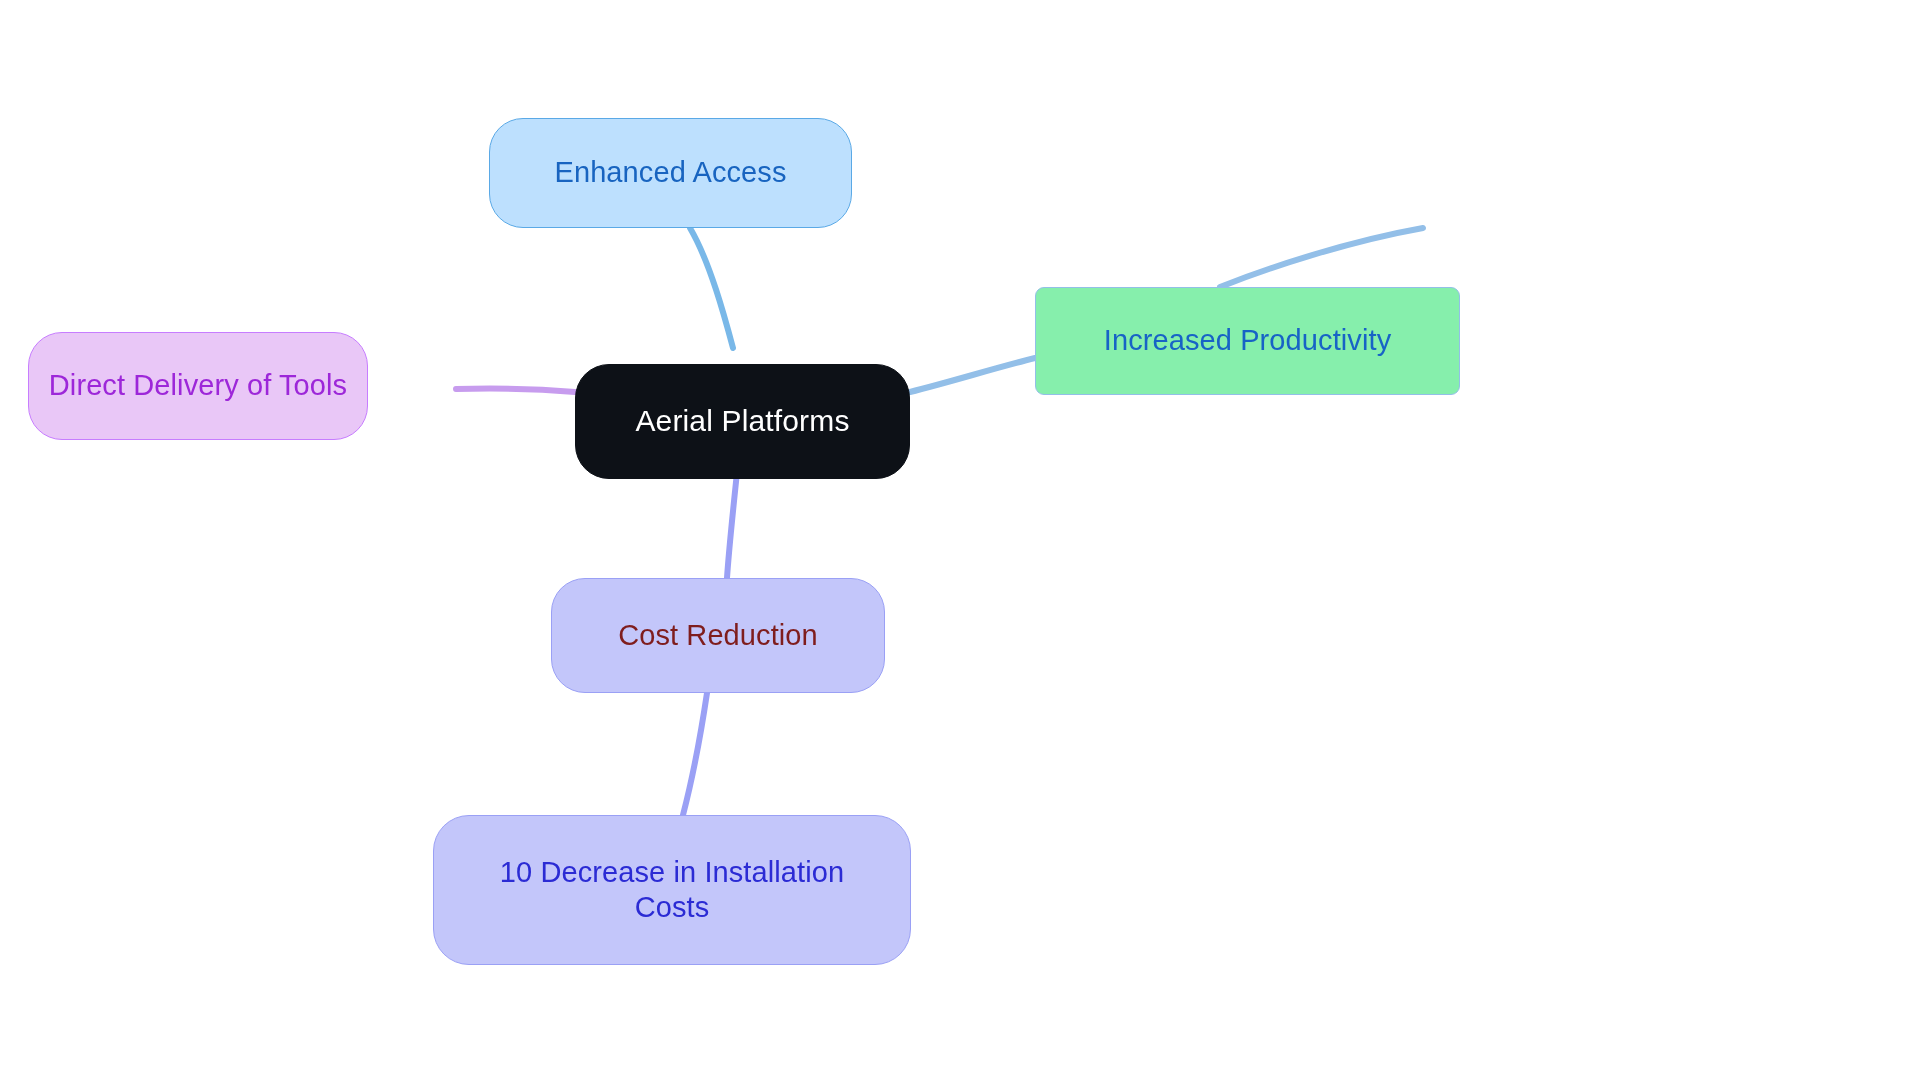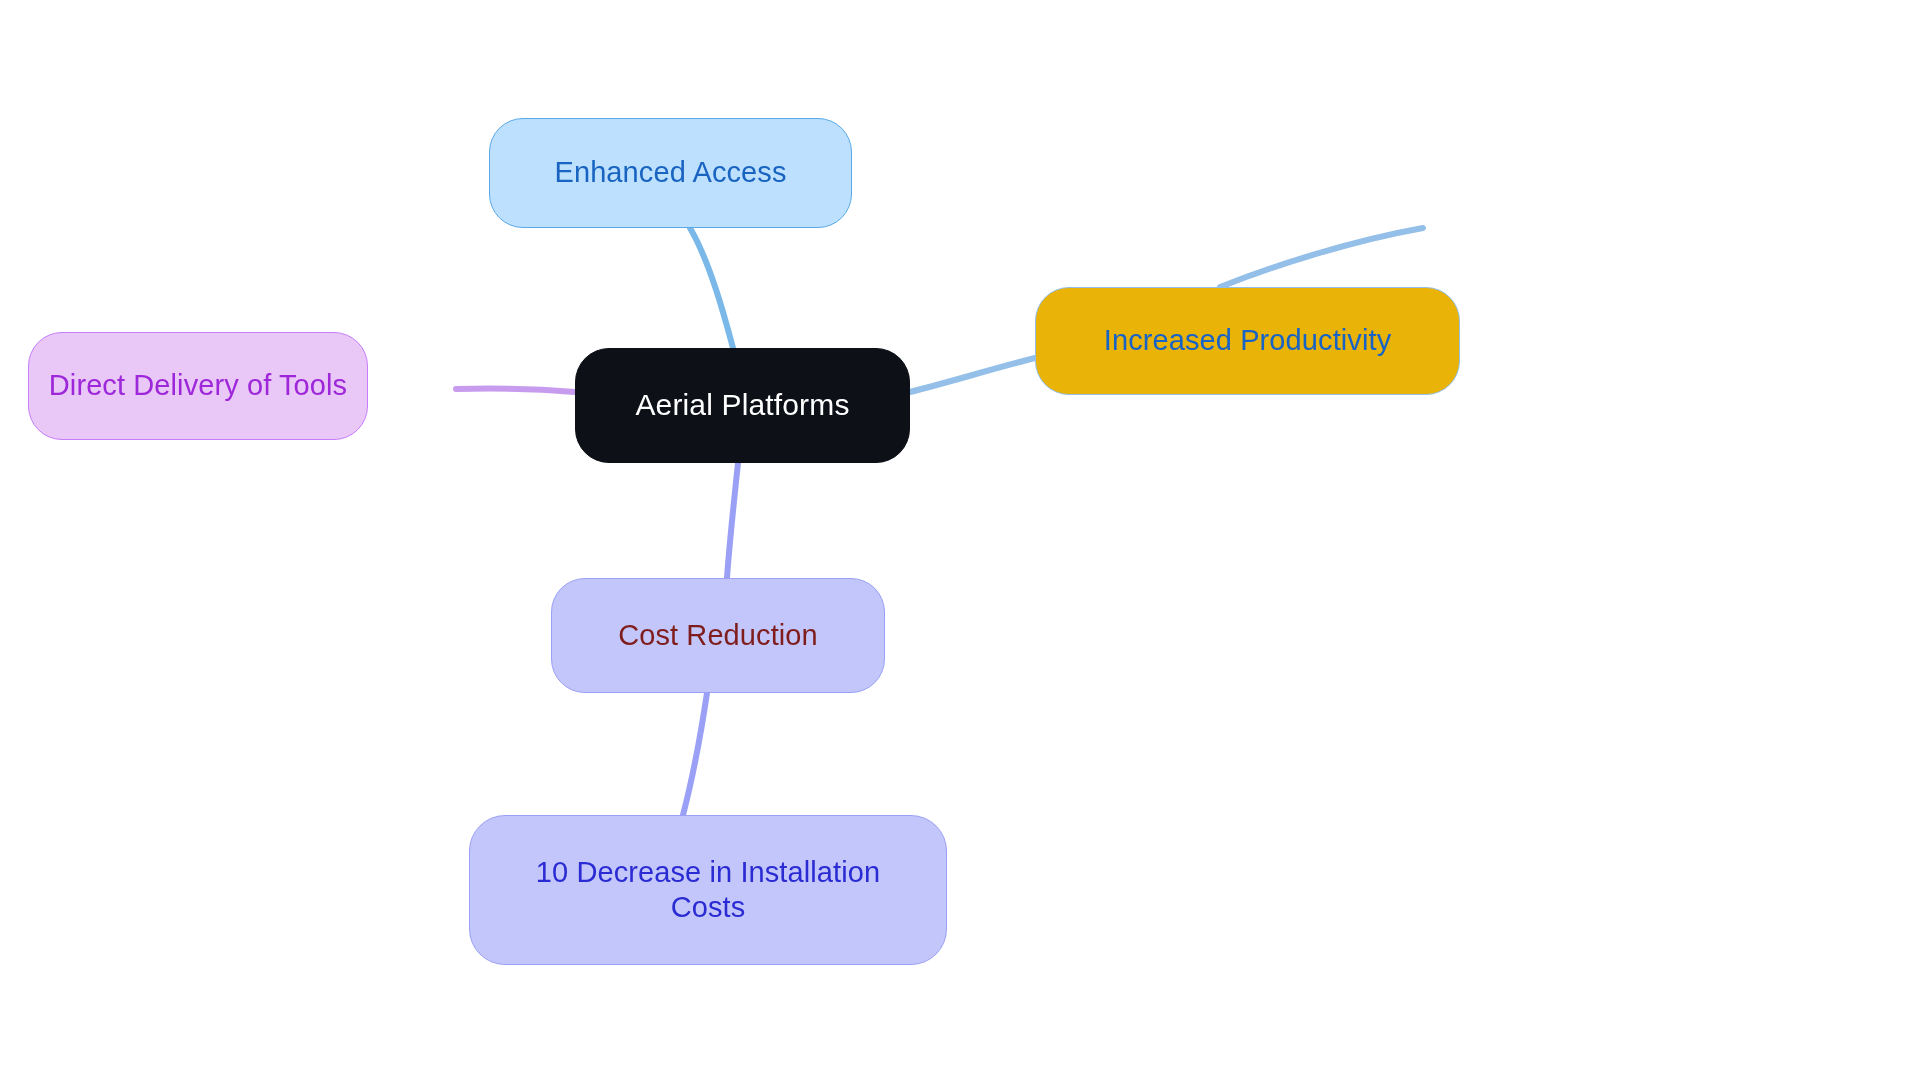--- a/index.html
+++ b/index.html
@@ -34,20 +34,21 @@
     border-width: 1.6px;
     line-height: 1.22;
     white-space: pre-line;
     padding: 6px 18px;
   }
   .node-root {
     border-radius: 34px;
     font-size: 30px;
     letter-spacing: 0.15px;
     border-width: 1px;
+    margin-top: 16px;
   }
   .node-branch {
     border-radius: 34px;
     font-size: 29px;
     letter-spacing: 0.1px;
     text-align: right;
   }
   .node-leaf {
     border-radius: 36px;
     font-size: 29px;
@@ -69,31 +70,31 @@
     </svg>
 
   <div class="node node-root" style="left: 575px; top: 348px; width: 335px; height: 115px; background: rgb(13, 17, 23); border-color: rgb(13, 17, 23); color: rgb(255, 255, 255);">
     <span>Aerial Platforms</span>
   </div>
 
   <div class="node node-branch" style="left: 489px; top: 118px; width: 363px; height: 110px; background: rgb(189, 224, 254); border-color: rgb(90, 169, 230); color: rgb(24, 100, 192);">
     <span>Enhanced Access</span>
   </div>
 
-  <div class="node node-branch" style="left: 1035px; top: 287px; width: 425px; height: 108px; background: #eab308; border-color: rgb(147, 191, 232); color: rgb(23, 99, 198);">
+  <div class="node node-branch" style="left: 1035px; top: 287px; width: 425px; height: 108px; background: #86efac; border-color: rgb(147, 191, 232); color: rgb(23, 99, 198); border-radius: 9px;">
     <span>Increased Productivity</span>
   </div>
 
 
   <div class="node node-branch" style="left: 28px; top: 332px; width: 340px; height: 108px; background: rgb(233, 199, 247); border-color: rgb(199, 125, 255); color: rgb(157, 39, 217);">
     <span>Direct Delivery of Tools</span>
   </div>
 
   <div class="node node-branch" style="left: 551px; top: 578px; width: 334px; height: 115px; background: rgb(195, 198, 250); border-color: rgb(154, 160, 245); color: #7f1d1d;">
     <span>Cost Reduction</span>
   </div>
 
-  <div class="node node-leaf" style="left: 433px; top: 815px; width: 478px; height: 150px; background: rgb(195, 198, 250); border-color: rgb(154, 160, 245); color: rgb(43, 43, 212); margin-left: 36px;">
+  <div class="node node-leaf" style="left: 433px; top: 815px; width: 478px; height: 150px; background: rgb(195, 198, 250); border-color: rgb(154, 160, 245); color: rgb(43, 43, 212);">
     <span>10 Decrease in Installation
 Costs</span>
   </div>
 
 </div>
 
 </body></html>

